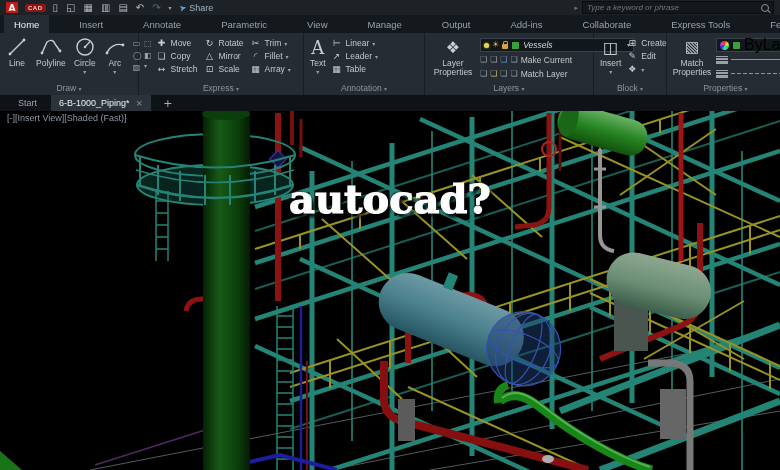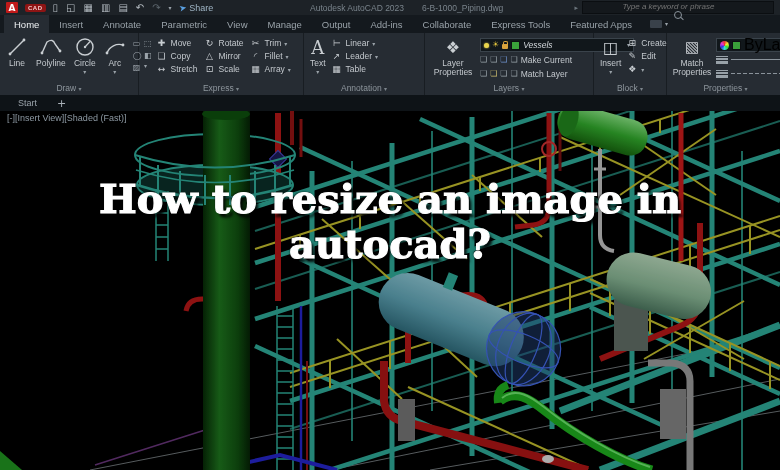--- a/index.html
+++ b/index.html
@@ -15,30 +15,30 @@
   .logo-badge{background:#8d1414;color:#f3c9c9;font-size:6px;font-weight:bold;
           padding:1px 3px;border-radius:2px;letter-spacing:.5px;}
   .qat{display:flex;gap:8px;align-items:center;color:#b5bcc2;font-size:10px;line-height:1;}
   .qat .dim{color:#5c656d;}
   .share{display:flex;align-items:center;gap:3px;color:#9fb4c4;}
   .share .plane{color:#5aa0e0;font-size:9px;transform:rotate(-12deg);display:inline-block;}
   .title-center{position:absolute;left:310px;display:flex;gap:18px;font-size:8.5px;color:#79838b;}
   .search-wrap{margin-left:auto;display:flex;align-items:center;gap:4px;}
   .search-caret{color:#6b747c;font-size:7px;}
   .search-box{display:flex;align-items:center;background:#14181c;border:1px solid #0b0e11;
-              width:182px;height:11px;padding:0 4px;flex-direction:column;}
+              width:182px;height:11px;padding:0 4px;}
   .search-box input{flex:1;background:transparent;border:none;outline:none;
               font-size:8px;font-style:italic;color:#77828b;padding:0;font-family:"Liberation Sans",sans-serif;}
   .mag{width:6px;height:6px;border:1px solid #8a939b;border-radius:50%;position:relative;flex:none;}
   .mag::after{content:"";position:absolute;width:4px;height:1px;background:#8a939b;
               transform:rotate(45deg);left:5px;top:6px;}
 
   
   .ribtabs{height:18px;background:#14191e;display:flex;align-items:stretch;
-           font-size:9.5px;color:#99a2a9;padding-left:4px;}
+           font-size:9.5px;color:#99a2a9;padding-left:4px;gap:20px;}
   .rtab{padding:0 10px;display:flex;align-items:center;cursor:default;white-space:nowrap;}
   .rtab.active{background:#262c33;color:#eef1f3;}
   .rtab-tool{display:flex;align-items:center;gap:3px;padding:0 8px;color:#8d969d;font-size:8px;}
   .rtab-tool .box{width:12px;height:8px;background:#39414a;border-radius:1px;display:inline-block;}
 
   
   .ribbon{height:62px;background:#262c33;display:flex;}
   .panel{position:relative;border-right:1px solid #181d22;display:flex;flex-direction:column;flex:none;}
   .pbody{flex:1;display:flex;align-items:flex-start;padding:3px 3px 0 3px;gap:2px;}
   .ptitle{height:13px;font-size:8.5px;color:#8e969d;text-align:center;line-height:12px;white-space:nowrap;}
@@ -110,24 +110,20 @@
     <span class="glyph">▦</span>
     <span class="glyph">▥</span>
     <span class="glyph">▤</span>
     <span class="glyph">↶</span>
     <span class="glyph dim">↷</span>
     <span class="caret glyph">▾</span>
   </div>
   <div class="share">
     <span class="plane glyph">➤</span>
     <span>Share</span>
-  </div>
-  <div class="title-center">
-    <span>Autodesk AutoCAD 2023</span>
-    <span>6-B-1000_Piping.dwg</span>
   </div>
   <div class="search-wrap">
     <span class="search-caret glyph">▸</span>
     <div class="search-box">
       <input type="text" placeholder="Type a keyword or phrase" style="">
       <span class="mag"></span>
     </div>
   </div>
 </div>
 
@@ -387,20 +383,24 @@
     </div>
     <div class="ptitle">
       <span>Properties</span> <span class="glyph">▾</span>
     </div>
   </div>
 </div>
 
 <div class="doctabs">
   <div class="dtab">
     <span>Start</span>
+  </div>
+  <div class="dtab active">
+    <span>6-B-1000_Piping*</span>
+    <span class="x glyph">×</span>
   </div>
   <div class="newtab glyph">+</div>
 </div>
 
 <div class="viewport">
   <div class="vpc">
     <span>[-]</span>
     <span>[Insert View]</span>
     <span>[Shaded (Fast)]</span>
   </div>
@@ -621,16 +621,15 @@
       <line x1="156" y1="126" x2="168" y2="126" stroke-width="1.5"></line>
       <line x1="156" y1="138" x2="168" y2="138" stroke-width="1.5"></line>
     </g>
 
     <polygon points="0,340 22,359 0,359" fill="#1e8a1e"></polygon>
 
     <rect width="780" height="359" fill="#000" opacity="0.16"></rect>
   </svg>
 
   <div class="overlay-title">
-    <div>How to resize an image in</div>
     <div>autocad?</div>
   </div>
 </div>
 
 </body></html>

